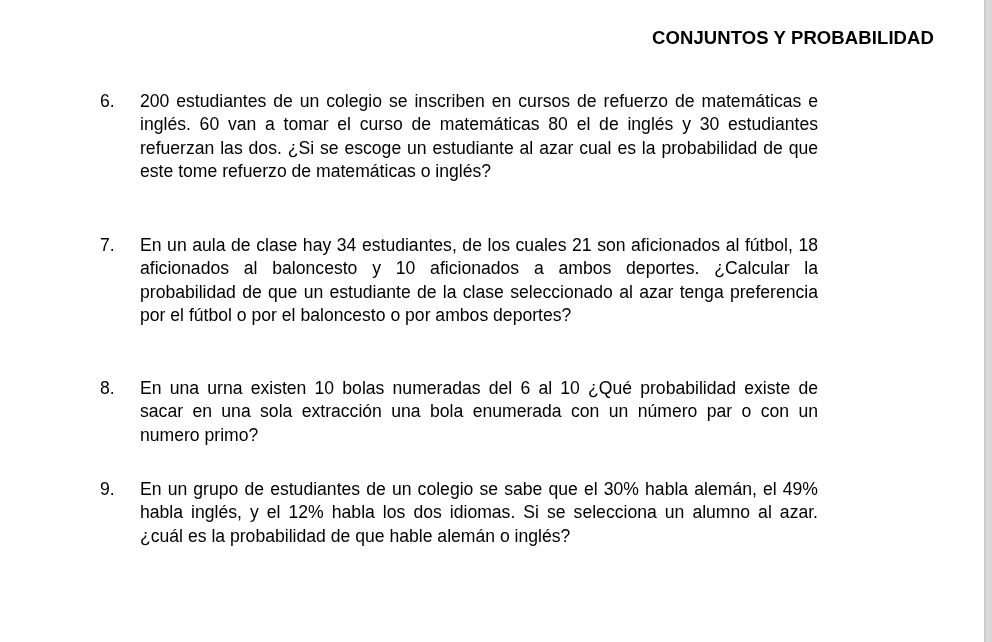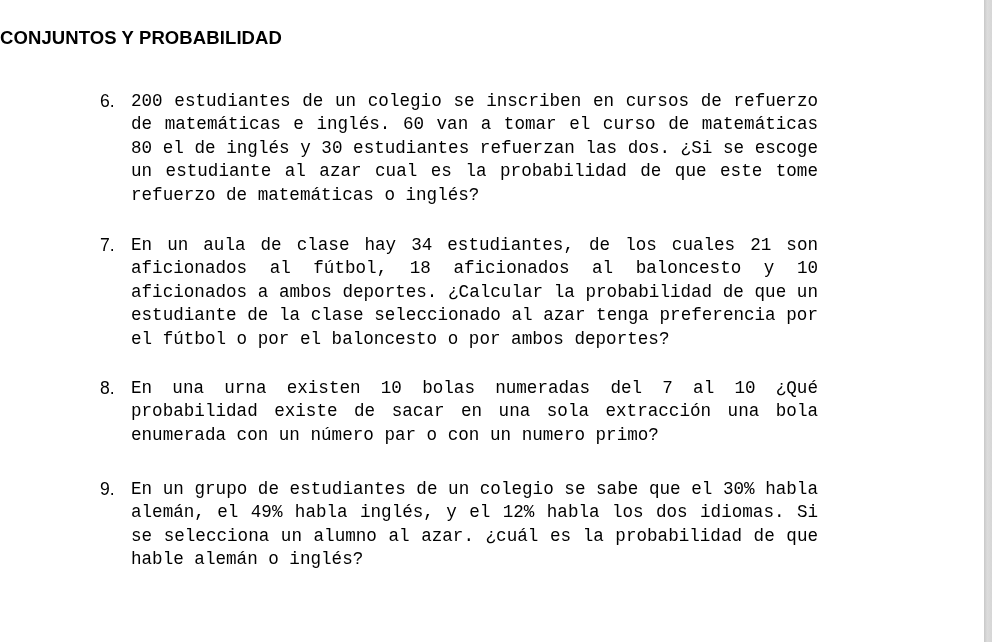--- a/index.html
+++ b/index.html
@@ -12,49 +12,49 @@
     .page {
       position: absolute; left: 0; top: 0; width: 984px; height: 642px;
       background: #ffffff;
     }
     .edge {
       position: absolute; left: 984px; top: 0; width: 8px; height: 642px;
       background: linear-gradient(to right, #c8c8c8, #dcdcdc 40%, #d6d6d6);
     }
     .title {
       position: absolute; left: 0; width: 934px; top: 27px;
-      text-align: left; font-weight: bold; font-size: 18.5px; letter-spacing: 0.1px;
+      text-align: right; font-weight: bold; font-size: 18.5px; letter-spacing: 0.1px;
     }
     .item {
       position: absolute; left: 100px; width: 718px;
       font-size: 17.6px; line-height: 23.4px;
     }
     .num { position: absolute; left: 0; top: 0; }
-    .txt { margin-left: 31px; text-align: justify; font-family: Liberation Mono, monospace; }
+    .txt { margin-left: 40px; text-align: justify; }
     .txt.last-left { text-align-last: left; }
   </style>
 </head>
 <body>
 
 <div class="page">
   <div class="title">CONJUNTOS Y PROBABILIDAD</div>
 
   <div class="item" style="top:90px;">
     <span class="num">6.</span>
     <div class="txt last-left">200 estudiantes de un colegio se inscriben en cursos de refuerzo de matemáticas e inglés. 60 van a tomar el curso de matemáticas 80 el de inglés y 30 estudiantes refuerzan las dos. ¿Si se escoge un estudiante al azar cual es la probabilidad de que este tome refuerzo de matemáticas o inglés?</div>
   </div>
 
   <div class="item" style="top:234px;">
     <span class="num">7.</span>
     <div class="txt last-left">En un aula de clase hay 34 estudiantes, de los cuales 21 son aficionados al fútbol, 18 aficionados al baloncesto y 10 aficionados a ambos deportes. ¿Calcular la probabilidad de que un estudiante de la clase seleccionado al azar tenga preferencia por el fútbol o por el baloncesto o por ambos deportes?</div>
   </div>
 
   <div class="item" style="top:377px;">
     <span class="num">8.</span>
-    <div class="txt last-left">En una urna existen 10 bolas numeradas del 7 al 10 ¿Qué probabilidad existe de sacar en una sola extracción una bola enumerada con un número par o con un numero primo?</div>
+    <div class="txt last-left">En una urna existen 10 bolas numeradas del 6 al 10 ¿Qué probabilidad existe de sacar en una sola extracción una bola enumerada con un número par o con un numero primo?</div>
   </div>
 
   <div class="item" style="top:478px;">
     <span class="num">9.</span>
     <div class="txt last-left">En un grupo de estudiantes de un colegio se sabe que el 30% habla alemán, el 49% habla inglés, y el 12% habla los dos idiomas. Si se selecciona un alumno al azar. ¿cuál es la probabilidad de que hable alemán o inglés?</div>
   </div>
 </div>
 
 <div class="edge"></div>
 

